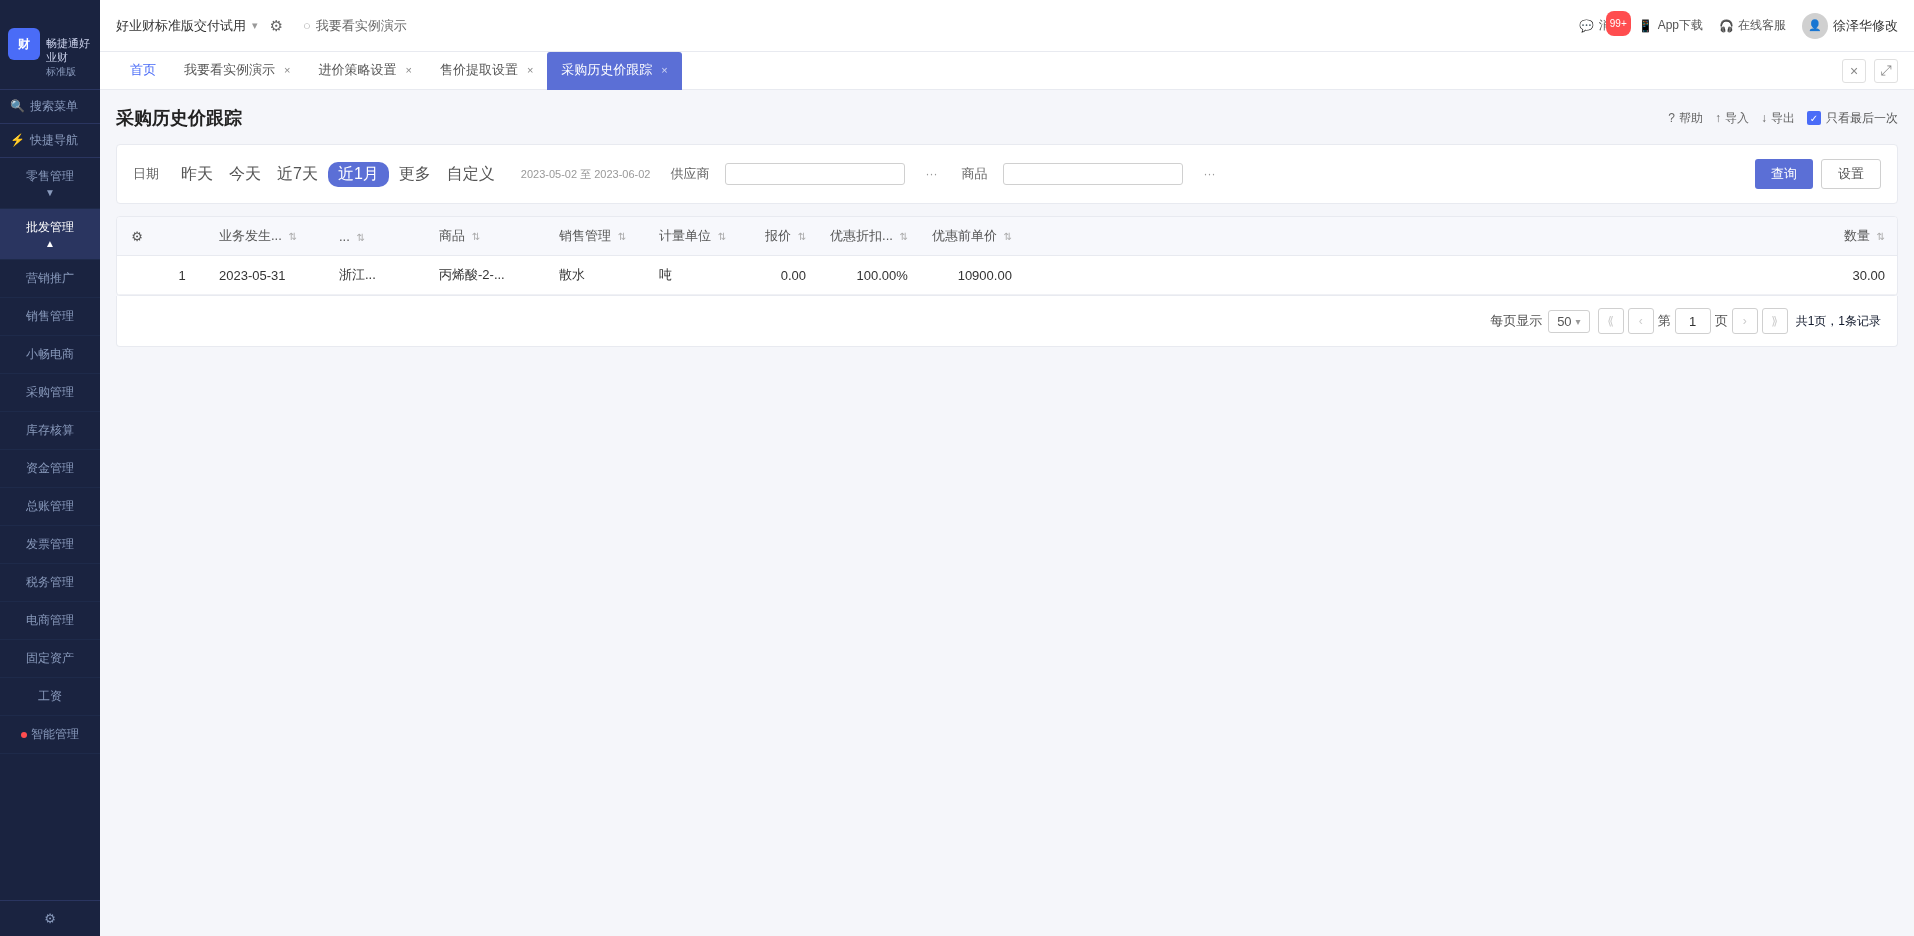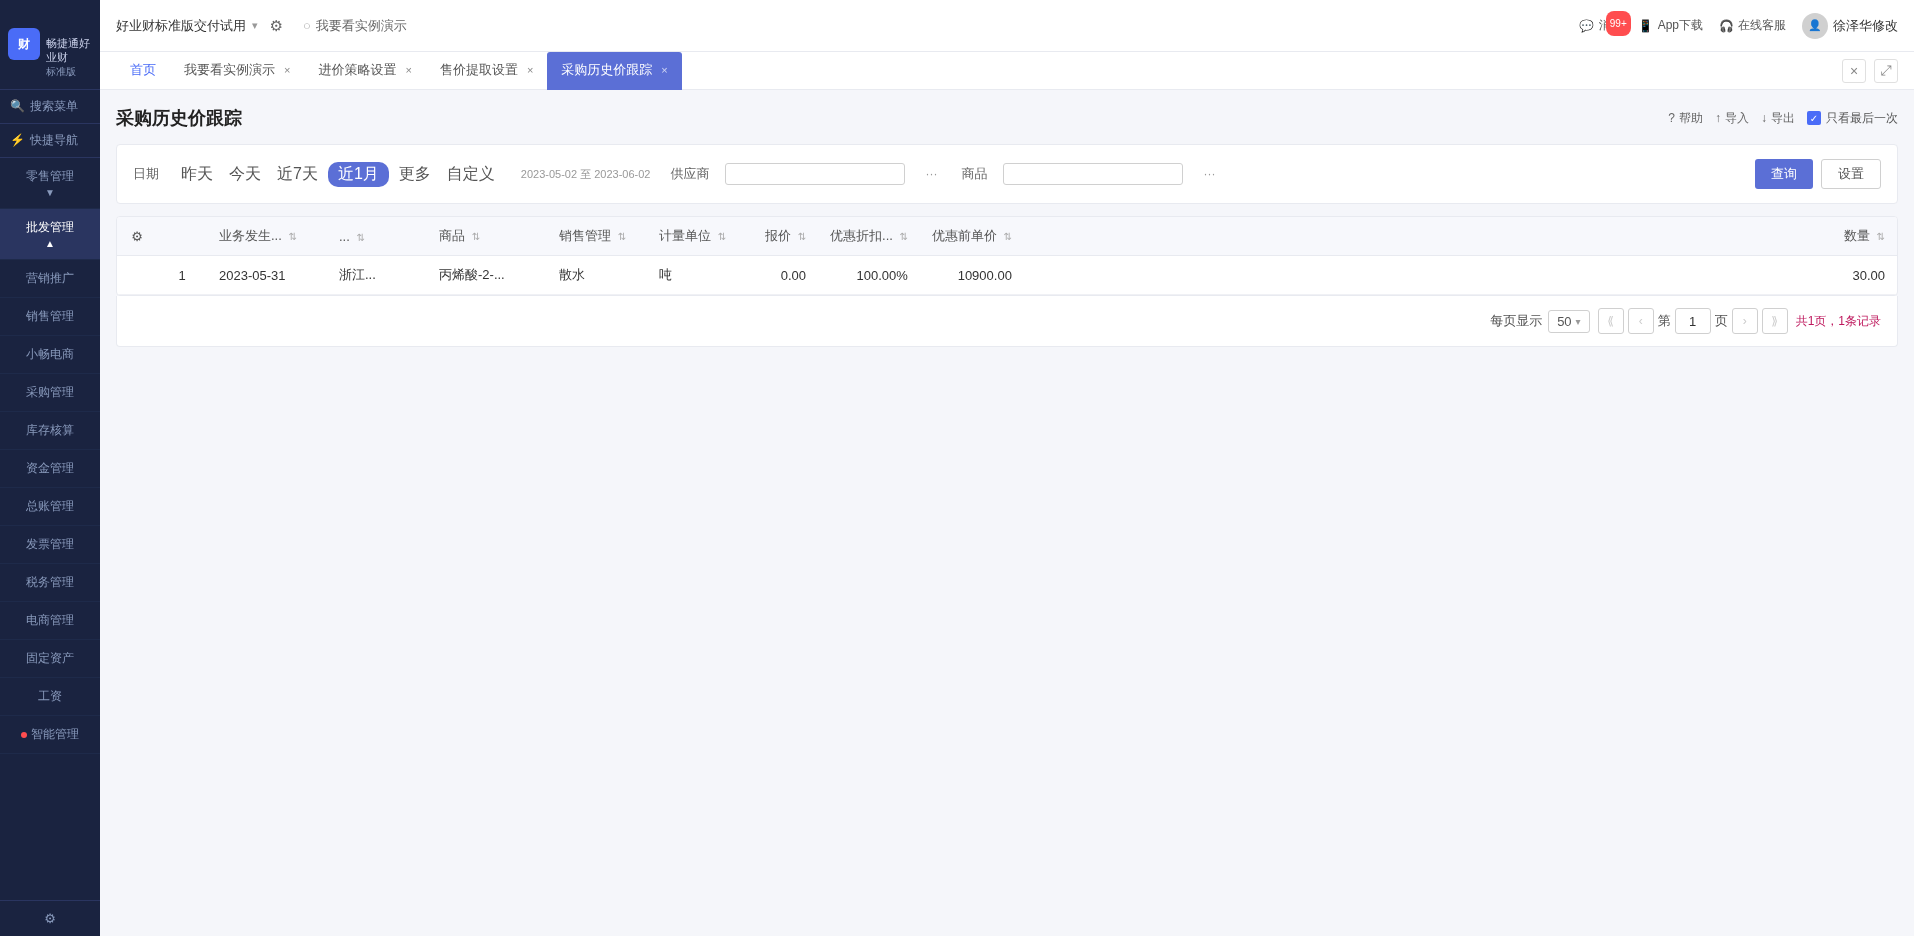--- a/index.html
+++ b/index.html
@@ -349,21 +349,21 @@
       cursor: pointer; color: #666; font-size: 12px;
       background: #fff;
     }
     .page-nav-btn.disabled { color: #ccc; cursor: not-allowed; }
     .page-input {
       width: 36px; height: 26px;
       border: 1px solid #d0d0d0; border-radius: 3px;
       text-align: center; font-size: 13px; color: #333;
       outline: none;
     }
-    .page-total { color: #be185d; font-size: 12px; }
+    .page-total { color: #0f172a; font-size: 12px; }
   </style>
 </head>
 <body>
 
 <nav class="sidebar">
   <div class="sidebar-logo">
     <div class="logo-icon">财</div>
     <div>
       <div class="logo-text">畅捷通好业财</div>
       <div class="logo-sub">标准版</div>

